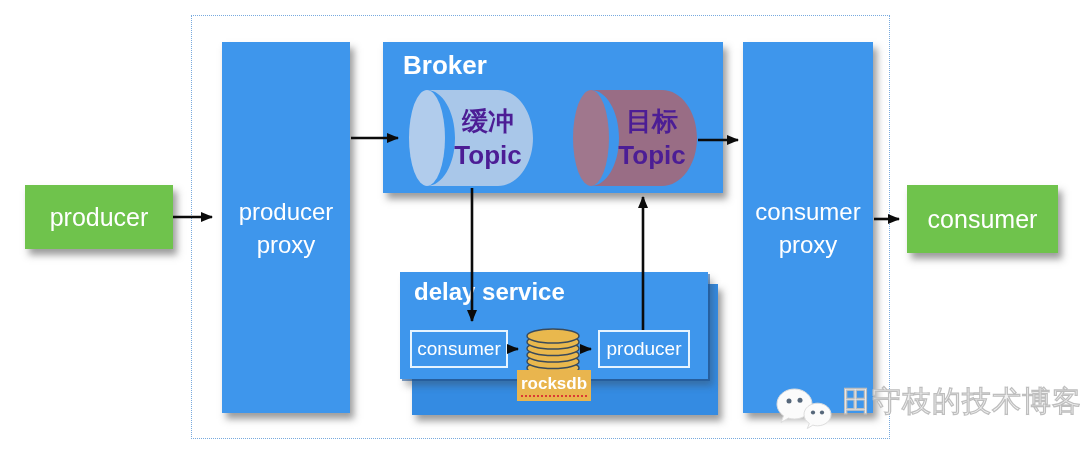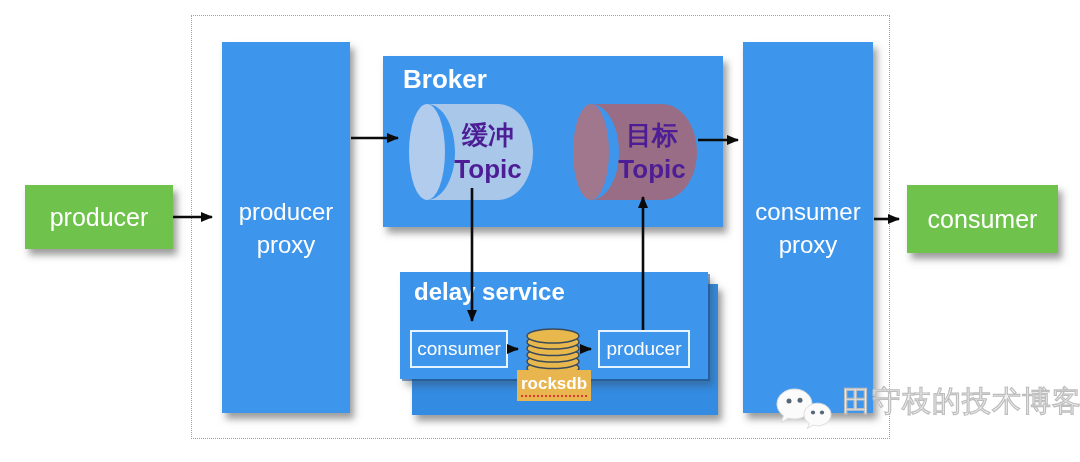--- a/index.html
+++ b/index.html
@@ -15,21 +15,21 @@
   .shadow{box-shadow:4px 6px 7px rgba(60,60,60,.5);}
   .green{background:var(--green);font-size:25px;}
   .blue{background:var(--blue);}
 
   .producer-node{left:25px;top:185px;width:148px;height:64px;}
   .consumer-node{left:907px;top:185px;width:151px;height:68px;}
 
   .pproxy{left:222px;top:42px;width:128px;height:371px;font-size:24px;line-height:33px;}
   .cproxy{left:743px;top:42px;width:130px;height:371px;font-size:24px;line-height:33px;}
 
-  .broker{left:383px;top:56px;width:340px;height:171px;display:block;padding-left:32px;}
+  .broker{left:383px;top:42px;width:340px;height:151px;display:block;padding-left:32px;}
   .btitle{position:absolute;left:20px;top:8px;font-size:26px;font-weight:bold;color:#fff;}
 
   .cyl{position:absolute;top:46px;width:126px;height:100px;}
   .cyl svg{position:absolute;left:0;top:0;}
   .cyltext{position:absolute;left:34px;top:0;width:92px;height:100px;display:flex;
            flex-direction:column;align-items:center;justify-content:center;
            color:#4c1d95;font-size:26px;font-weight:bold;line-height:34px;}
 
   .delay-back{position:absolute;left:412px;top:284px;width:306px;height:131px;
               background:var(--blue-back);box-shadow:4px 6px 7px rgba(60,60,60,.5);}

